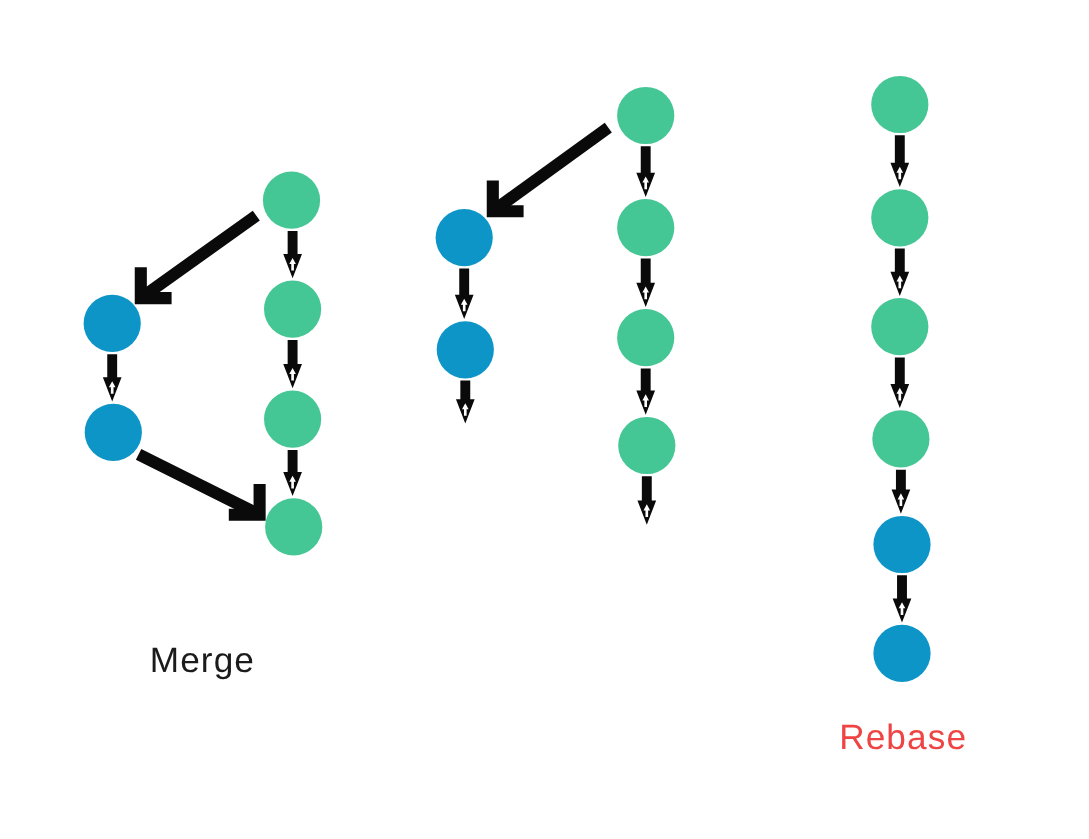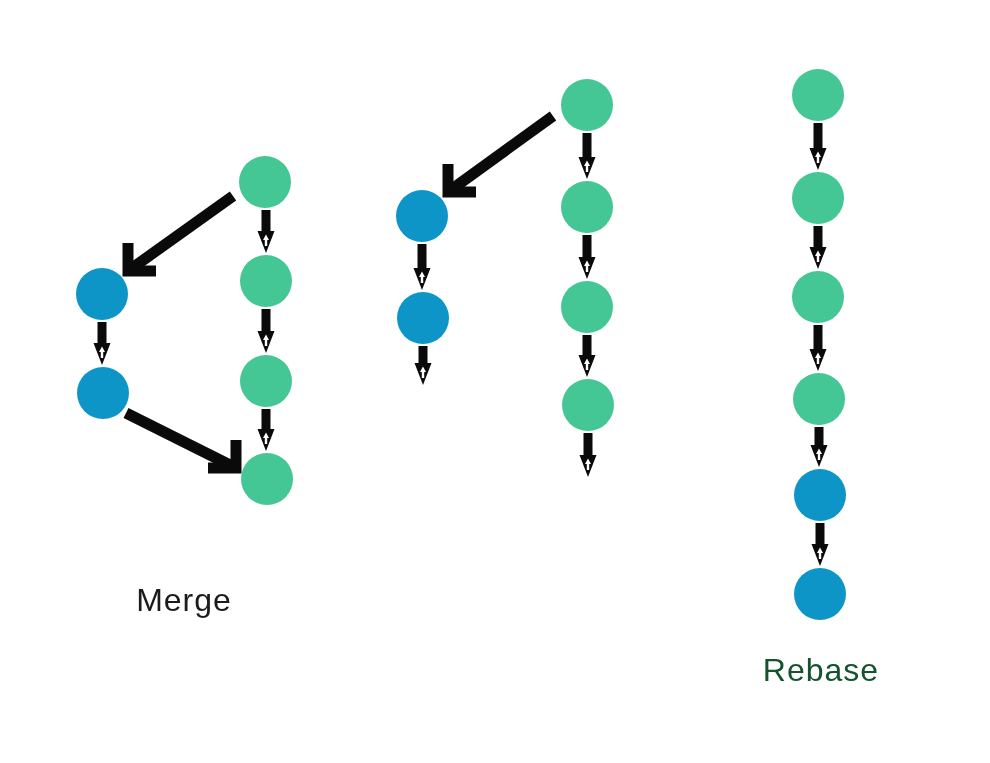--- a/index.html
+++ b/index.html
@@ -120,14 +120,14 @@
         </g>
         <circle cx="818" cy="95" r="26" fill="#45C695"></circle>
         <circle cx="818" cy="198" r="26" fill="#45C695"></circle>
         <circle cx="818" cy="297" r="26" fill="#45C695"></circle>
         <circle cx="819" cy="399" r="26" fill="#45C695"></circle>
         <circle cx="820" cy="495" r="26" fill="#0E95C8"></circle>
         <circle cx="820" cy="594" r="26" fill="#0E95C8"></circle>
       </g>
     </svg>
   <div class="panel-label" id="label-merge" style="color: rgb(27, 27, 27);">Merge</div>
-  <div class="panel-label" id="label-rebase" style="color: #14532d;">Rebase</div>
+  <div class="panel-label" id="label-rebase" style="color: #ef4444;">Rebase</div>
 </div>
 
 </body></html>

